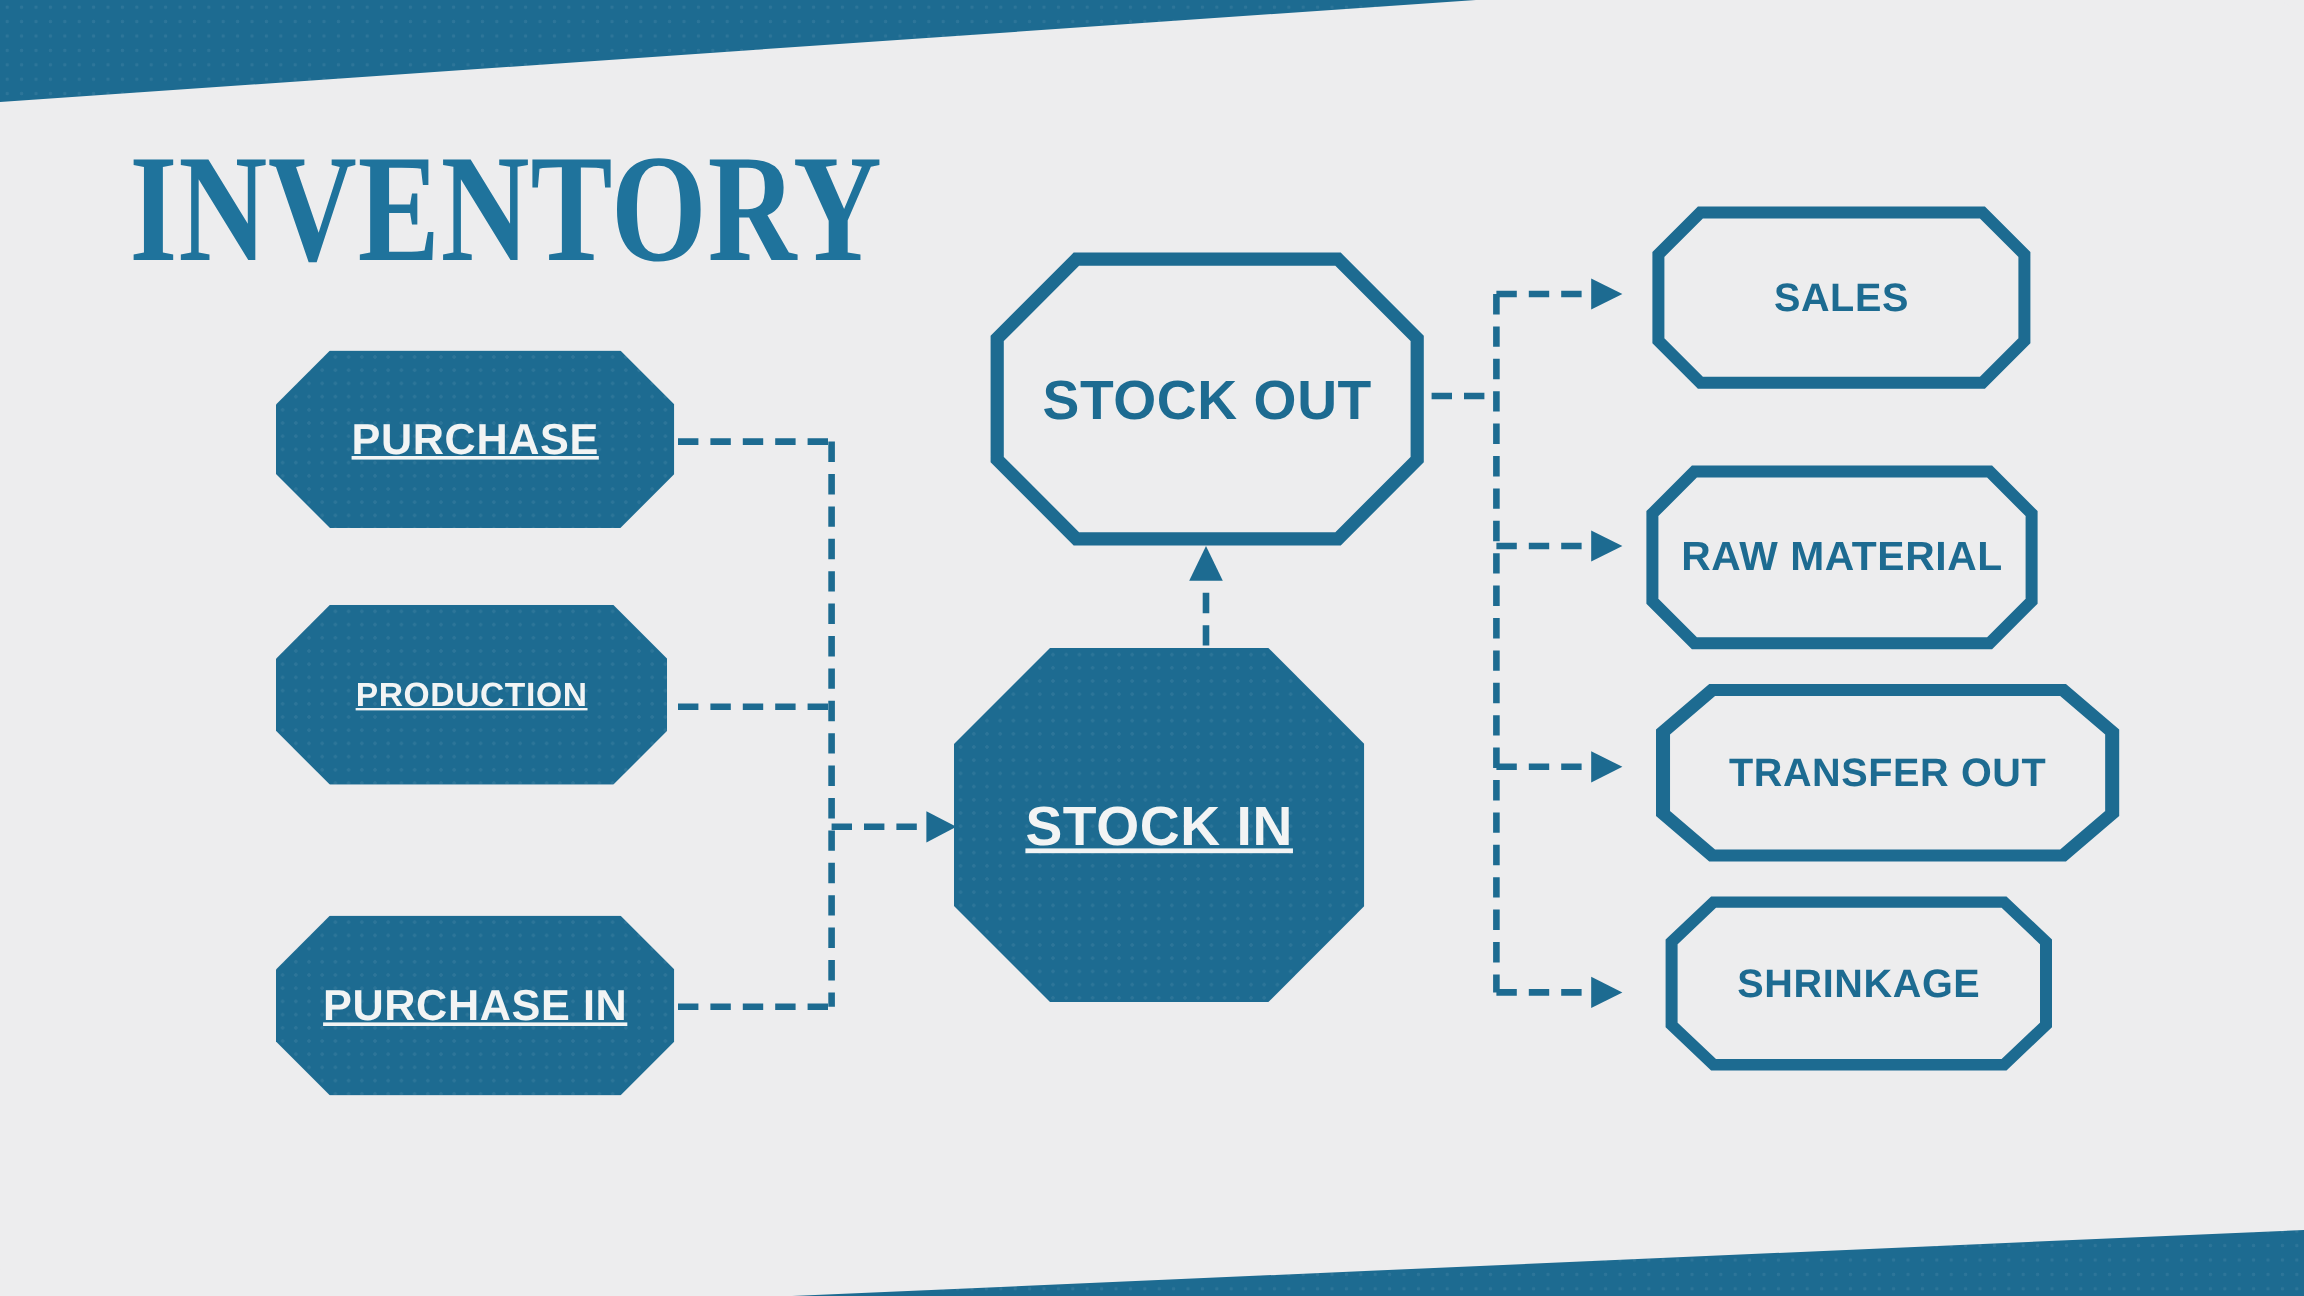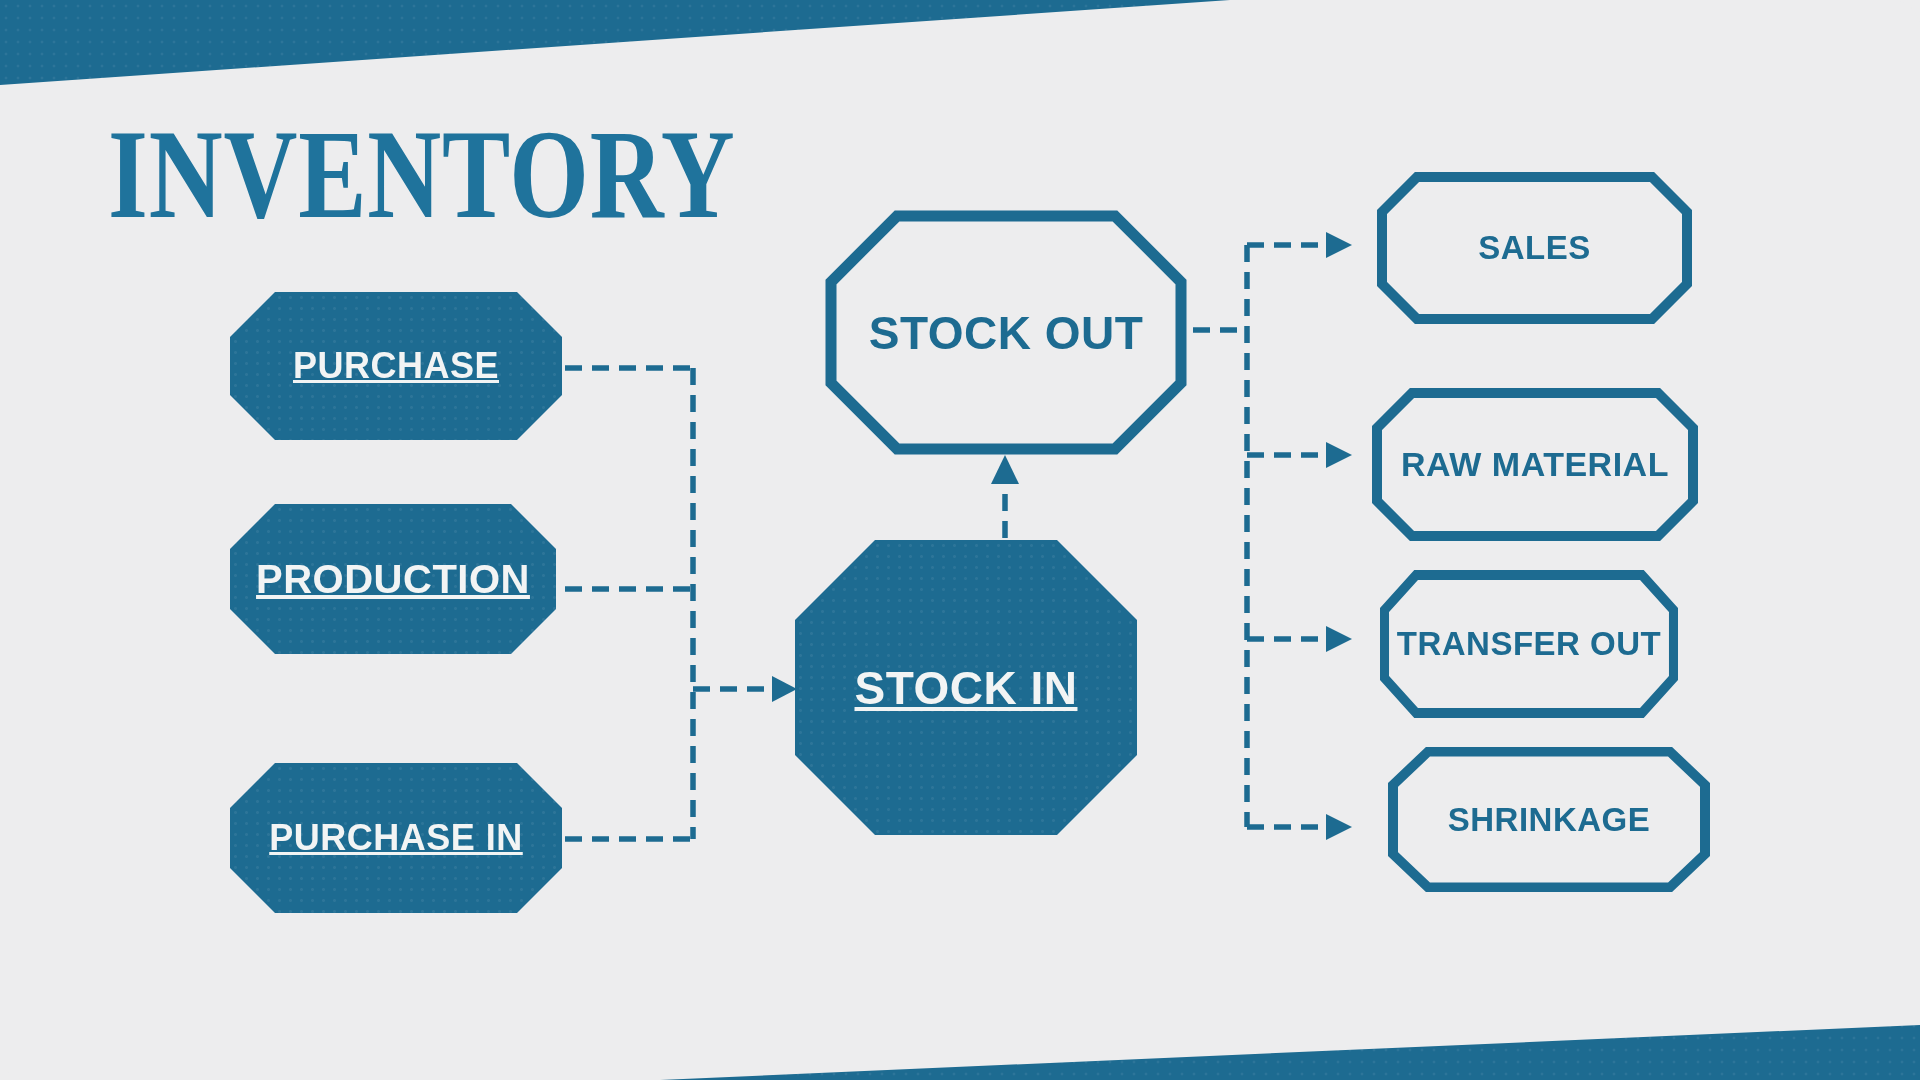--- a/index.html
+++ b/index.html
@@ -71,21 +71,21 @@
     <polygon points="1352,455 1326,442 1326,468"></polygon>
     <path d="M1247 639 H1326"></path>
     <polygon points="1352,639 1326,626 1326,652"></polygon>
     <path d="M1247 827 H1326"></path>
     <polygon points="1352,827 1326,814 1326,840"></polygon>
   </svg>
 
   <div class="node filled" style="left:230px;top:292px;width:332px;height:148px;--cut:45px;font-size:36px;">
     <span class="node-label">PURCHASE</span>
   </div>
-  <div class="node filled" style="left:230px;top:504px;width:326px;height:150px;--cut:45px;font-size:40px;">
+  <div class="node filled" style="left:230px;top:504px;width:326px;height:150px;--cut:45px;font-size:28px;">
     <span class="node-label">PRODUCTION</span>
   </div>
   <div class="node filled" style="left:230px;top:763px;width:332px;height:150px;--cut:45px;font-size:36px;">
     <span class="node-label">PURCHASE IN</span>
   </div>
 
   <div class="node outline" style="left:825px;top:210px;width:362px;height:245px;font-size:46px;">
     <svg viewBox="0 0 362 245" preserveAspectRatio="none">
       <polygon points="72,6 290,6 356,72 356,173 290,239 72,239 6,173 6,72" stroke-width="11"></polygon>
     </svg>
@@ -100,21 +100,21 @@
       <polygon points="40,5 275,5 310,40 310,112 275,147 40,147 5,112 5,40" stroke-width="10"></polygon>
     </svg>
     <span class="node-label">SALES</span>
   </div>
   <div class="node outline" style="left:1372px;top:372px;width:326px;height:153px;font-size:34px;margin-top:16px;">
     <svg viewBox="0 0 326 153" preserveAspectRatio="none">
       <polygon points="40,5 286,5 321,40 321,113 286,148 40,148 5,113 5,40" stroke-width="10"></polygon>
     </svg>
     <span class="node-label">RAW MATERIAL</span>
   </div>
-  <div class="node outline" style="left:1380px;top:570px;width:298px;height:148px;font-size:33px;">
+  <div class="node outline" style="left:1380px;top:570px;width:386px;height:148px;font-size:33px;">
     <svg viewBox="0 0 330 148" preserveAspectRatio="none">
       <polygon points="40,5 290,5 325,40 325,108 290,143 40,143 5,108 5,40" stroke-width="10"></polygon>
     </svg>
     <span class="node-label">TRANSFER OUT</span>
   </div>
   <div class="node outline" style="left:1388px;top:747px;width:322px;height:145px;font-size:33px;">
     <svg viewBox="0 0 322 153" preserveAspectRatio="none">
       <polygon points="40,5 282,5 317,40 317,113 282,148 40,148 5,113 5,40" stroke-width="10"></polygon>
     </svg>
     <span class="node-label">SHRINKAGE</span>

